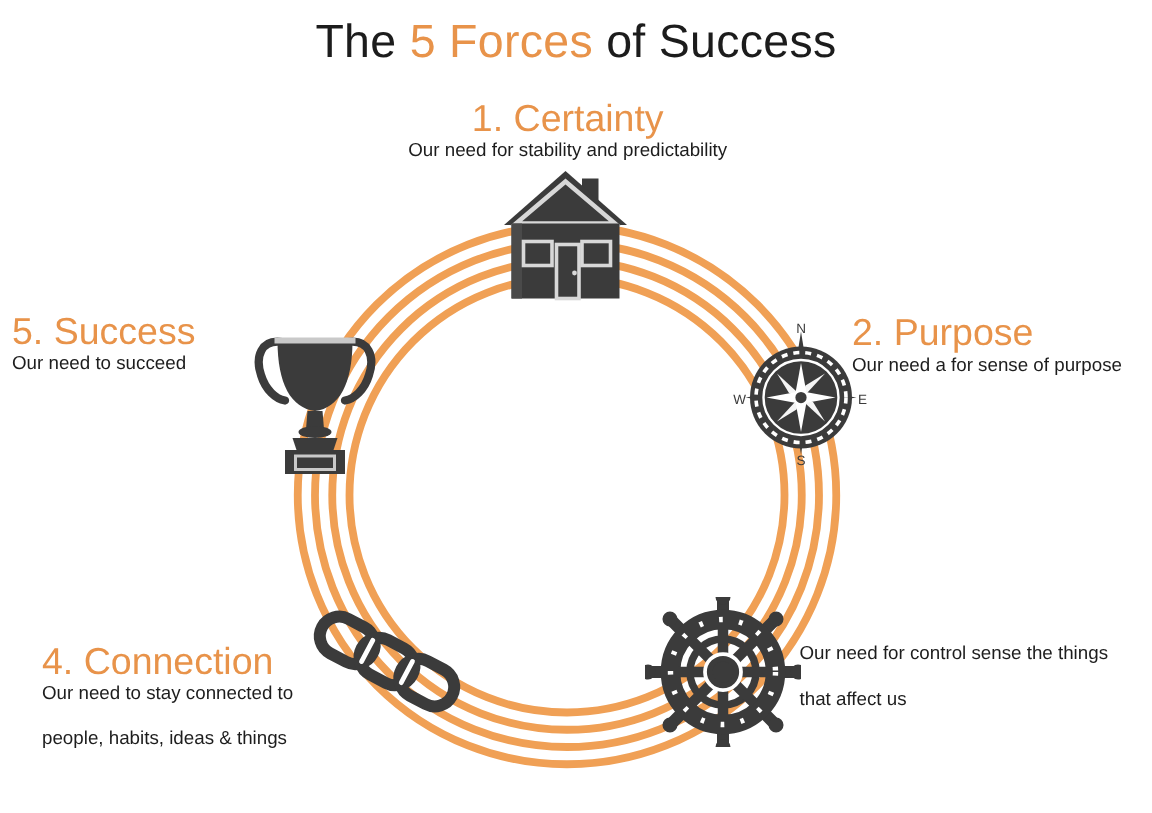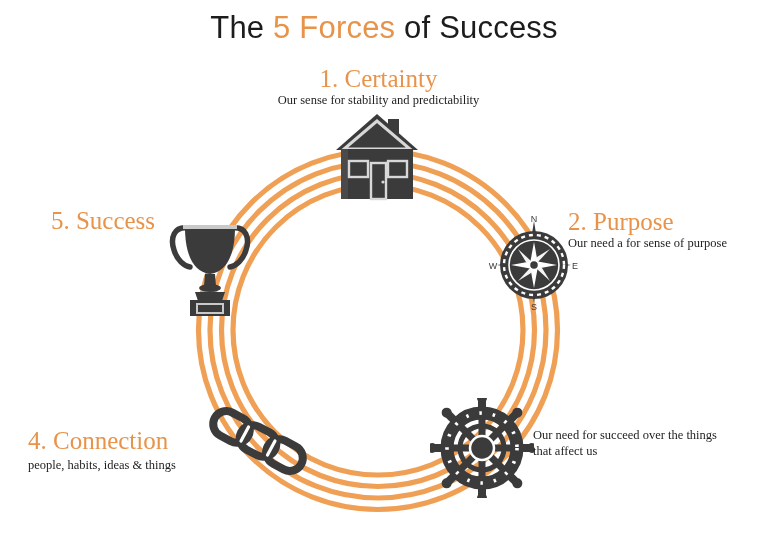--- a/index.html
+++ b/index.html
@@ -41,21 +41,21 @@
     height: 542px;
   }
 
   
   .icon-node {
     position: absolute;
     z-index: 5;
   }
 
   
-  .force-label { position: absolute; z-index: 8; font-family: Liberation Serif, serif; }
+  .force-label { position: absolute; z-index: 8; }
   .force-title {
     font-size: 25px;
     font-weight: 400;
     color: #E8934A;
     line-height: 1.05;
     white-space: nowrap;
   }
   .force-desc {
     font-size: 12.5px;
     color: #1d1d1d;
@@ -63,21 +63,21 @@
     margin-top: 1px;
   }
   .align-center { text-align: center; }
   .align-left { text-align: left; }
 
   
   #label-certainty  { left: 206px; top: 66px;  width: 345px; }
   #label-purpose    { left: 568px; top: 209px; width: 205px; }
   #label-control    { left: 533px; top: 427px; width: 232px; }
   #label-connection { left: 28px;  top: 428px; width: 250px; }
-  #label-success    { left: 8px;   top: 208px; width: 190px; text-align: center; }
+  #label-success    { left: 8px;   top: 208px; width: 190px; }
 
   #icon-house   { left: 330px; top: 112px; }
   #icon-compass { left: 488px; top: 212px; }
   #icon-helm    { left: 430px; top: 398px; }
   #icon-chain   { left: 203px; top: 402px; }
   #icon-trophy  { left: 168px; top: 216px; }
 </style>
 </head>
 <body>
 
@@ -245,35 +245,37 @@
 
       <path d="M27 76 L57 76 L54 85 L30 85 Z" fill="#3B3B3B"></path>
 
       <rect x="22" y="84" width="40" height="16" fill="#3B3B3B"></rect>
       <rect x="29" y="88" width="26" height="9" fill="#3B3B3B" stroke="#c9c9c9" stroke-width="2"></rect>
     </svg>
   </div>
 
   <div class="force-label align-center" id="label-certainty">
     <div class="force-title">1. Certainty</div>
-    <div class="force-desc">Our sense for stability and predictability</div>
+    <div class="force-desc">Our need for stability and predictability</div>
   </div>
 
   <div class="force-label align-left" id="label-purpose">
     <div class="force-title">2. Purpose</div>
     <div class="force-desc">Our need a for sense of purpose</div>
   </div>
 
   <div class="force-label align-left" id="label-control">
-    <div class="force-desc">Our need for succeed over the things</div>
-    <div class="force-desc" style="margin-top:0">that affect us</div>
+    <div class="force-desc">Our need for control sense the things</div>
+    <div class="force-desc" style="margin-top:15px">that affect us</div>
   </div>
 
   <div class="force-label align-left" id="label-connection">
     <div class="force-title">4. Connection</div>
-    <div class="force-desc" style="margin-top:4px">people, habits, ideas &amp; things</div>
+    <div class="force-desc">Our need to stay connected to</div>
+    <div class="force-desc" style="margin-top:14px">people, habits, ideas &amp; things</div>
   </div>
 
   <div class="force-label align-left" id="label-success">
     <div class="force-title">5. Success</div>
+    <div class="force-desc">Our need to succeed</div>
   </div>
 
 </div>
 
 </body></html>

